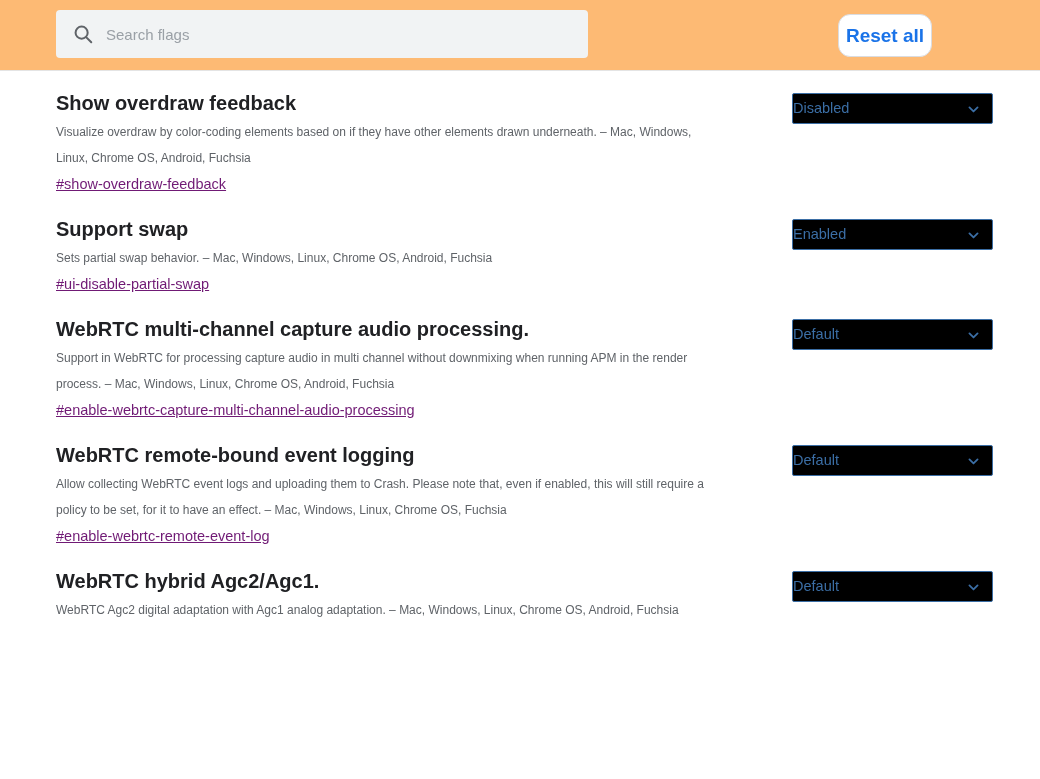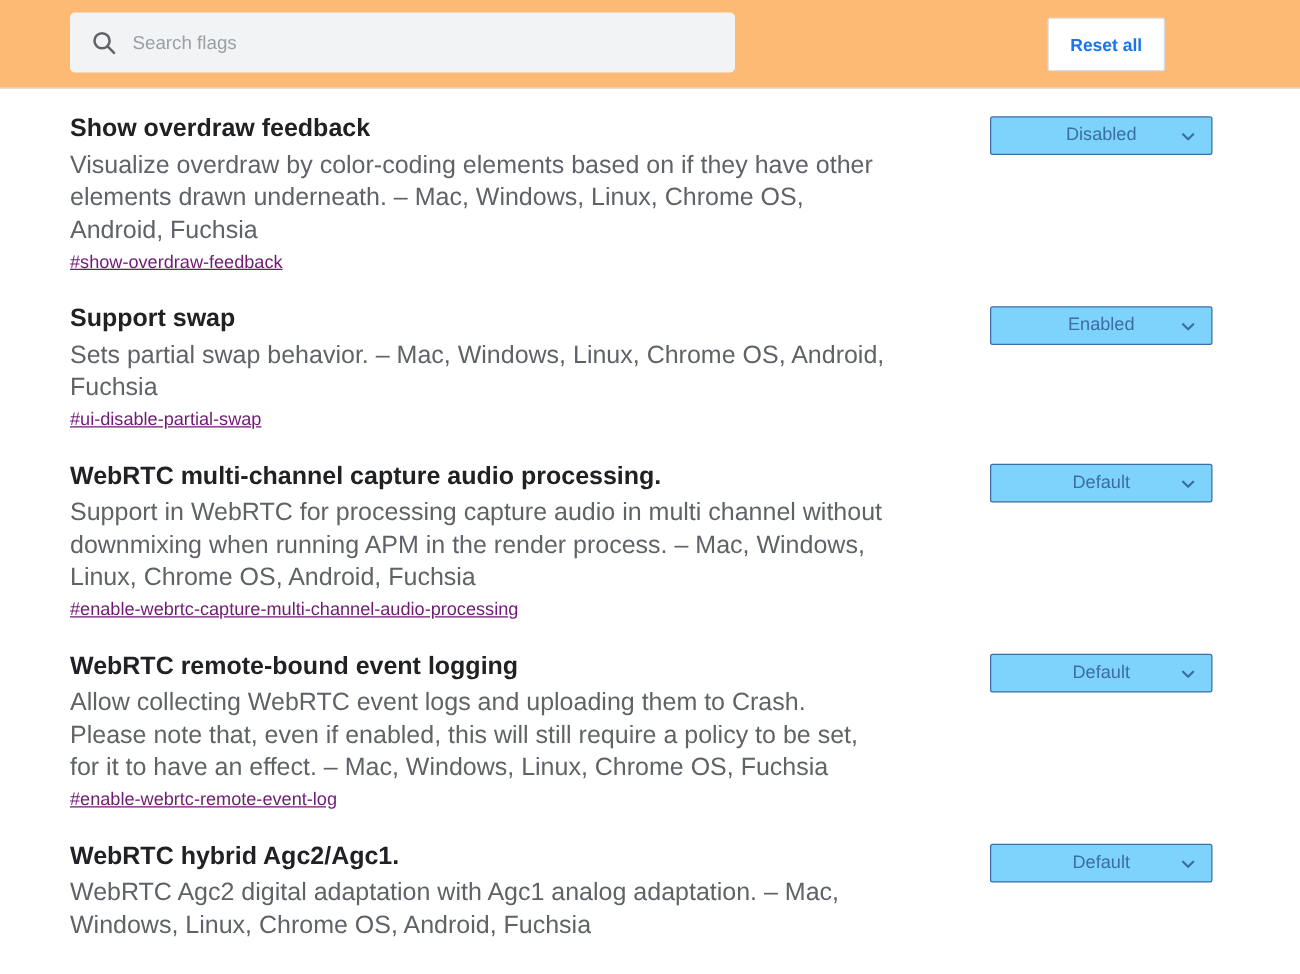--- a/index.html
+++ b/index.html
@@ -56,24 +56,24 @@
   .search-input::placeholder { color: #9aa0a6; opacity: 1; }
 
   .reset-btn {
     position: absolute;
     right: 108px;
     top: 14px;
     width: 94px;
     height: 43px;
     background: #ffffff;
     border: 1px solid #dadce0;
-    border-radius: 2px;
+    border-radius: 12px;
     color: #1a73e8;
     font-family: "Liberation Sans", sans-serif;
-    font-size: 14px;
+    font-size: 19px;
     font-weight: bold;
     cursor: pointer;
     line-height: 1;
   }
 
   
   .flag-list {
     padding: 0 56px;
   }
   .flag-row {
@@ -87,21 +87,21 @@
     padding-right: 10px;
   }
   .flag-title {
     font-size: 20px;
     font-weight: bold;
     color: #202124;
     line-height: 20px;
     margin: 0 0 6px 0;
   }
   .flag-desc {
-    font-size: 20px;
+    font-size: 12px;
     color: #5f6368;
     line-height: 26px;
     margin: 0;
   }
   .flag-perm {
     font-size: 14.5px;
     color: #701a75;
     line-height: 26px;
     text-decoration: underline;
     cursor: pointer;
@@ -110,28 +110,28 @@
   }
 
   .select-cell {
     flex: 1 1 auto;
     display: flex;
     justify-content: flex-start;
     padding-left: 72px;
   }
   .flag-select {
     position: relative;
-    width: 178px;
+    width: 201px;
     height: 31px;
     border: 1px solid #3b6ea5;
     border-radius: 2px;
-    background: #7dd3fc;
+    background: #000000;
     display: flex;
     align-items: center;
-    justify-content: center;
+    justify-content: flex-start;
     cursor: pointer;
   }
   .flag-select .sel-label {
     font-size: 14.5px;
     color: #3b6ea5;
     line-height: 1;
   }
   .chevron {
     position: absolute;
     right: 12px;

